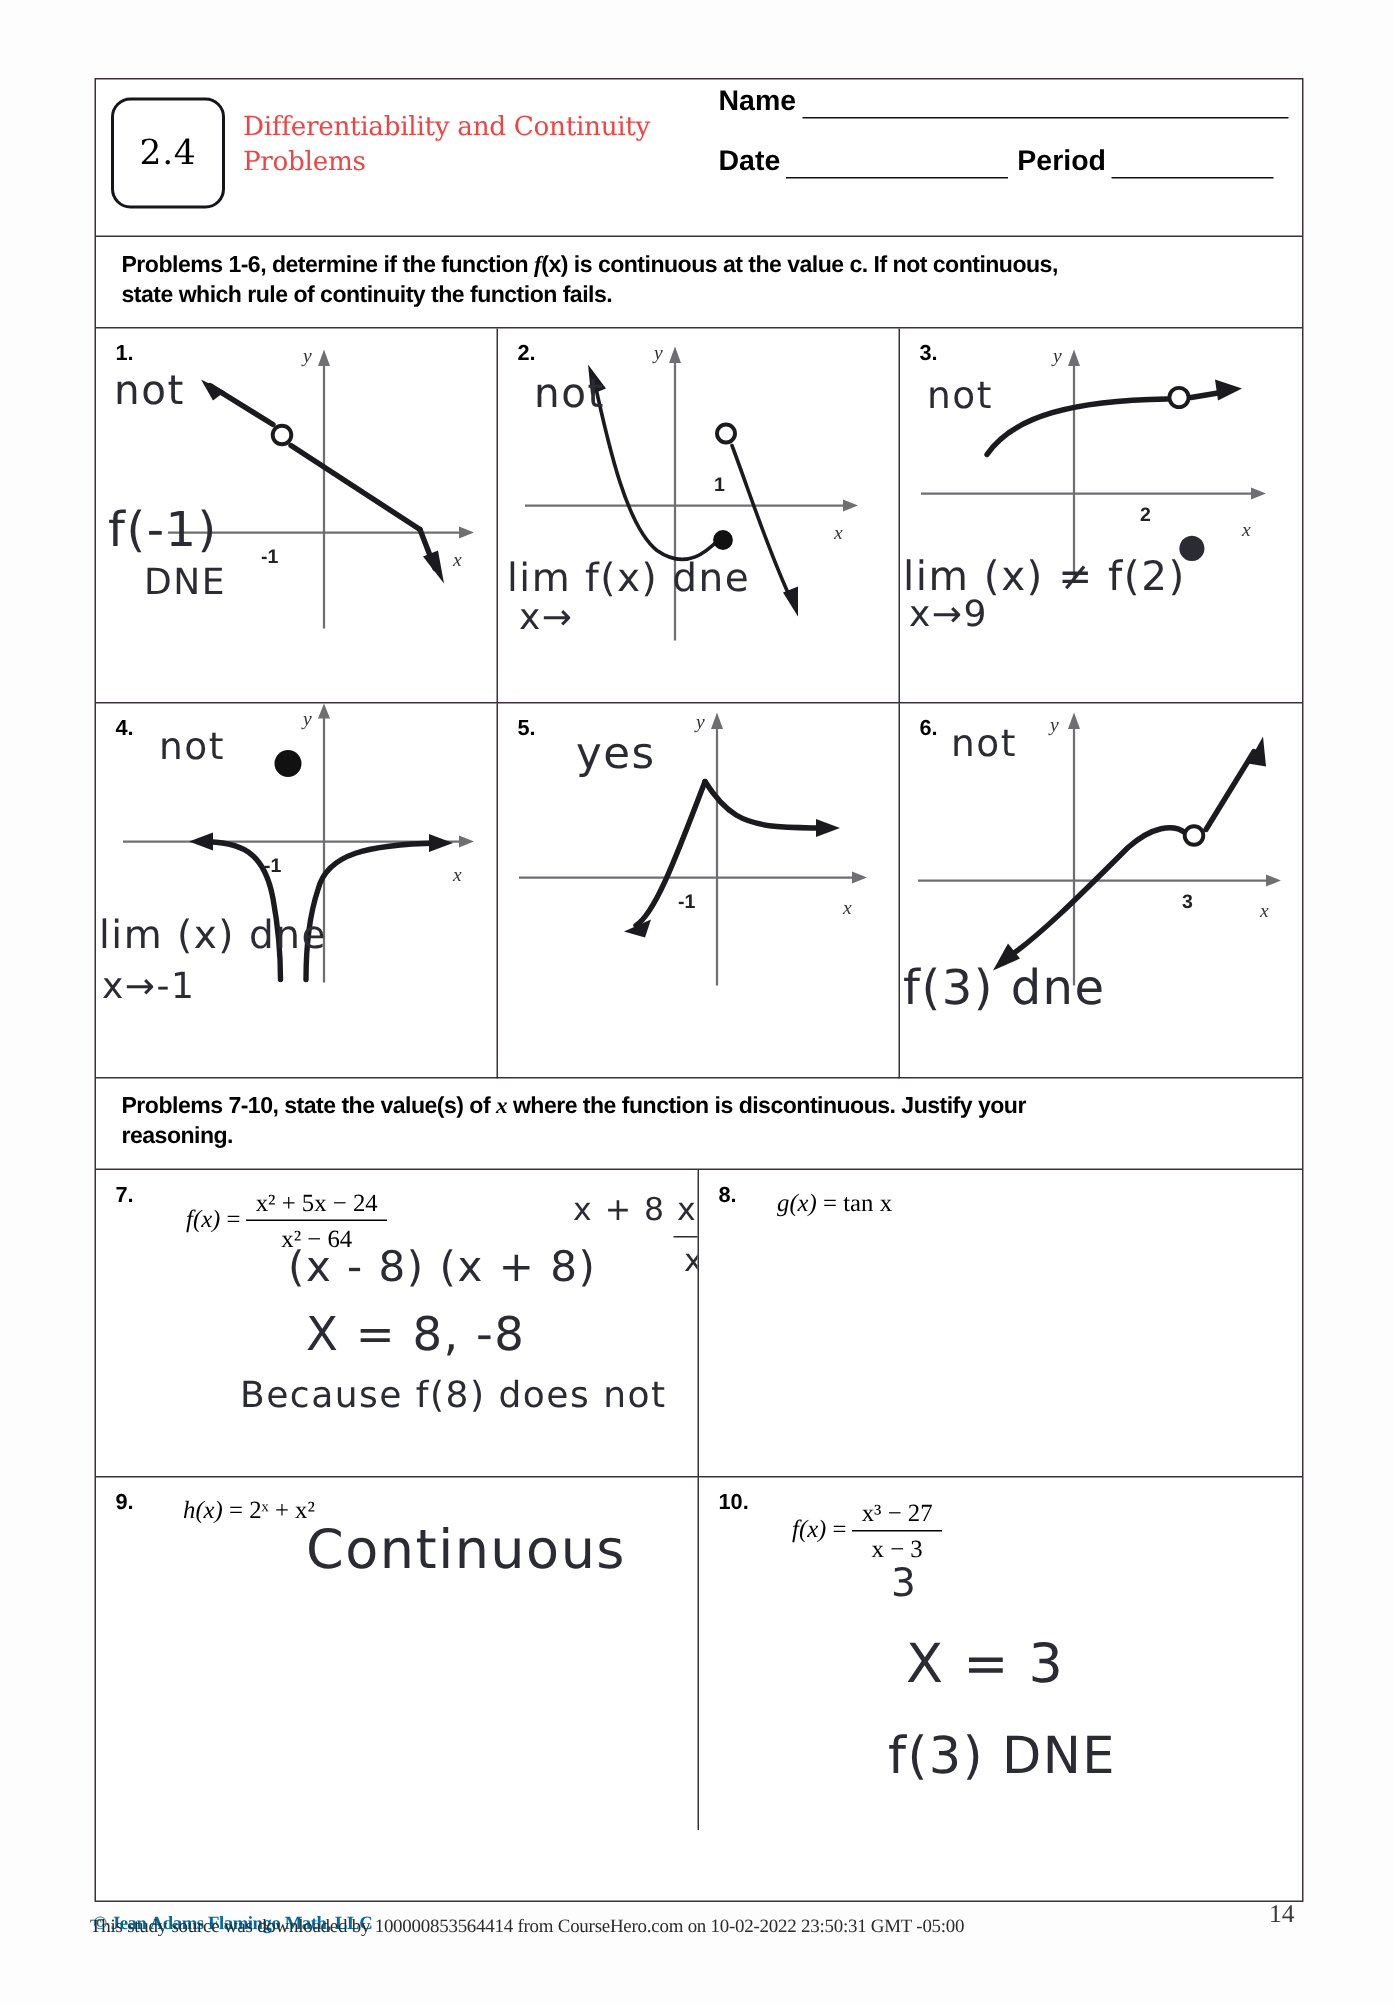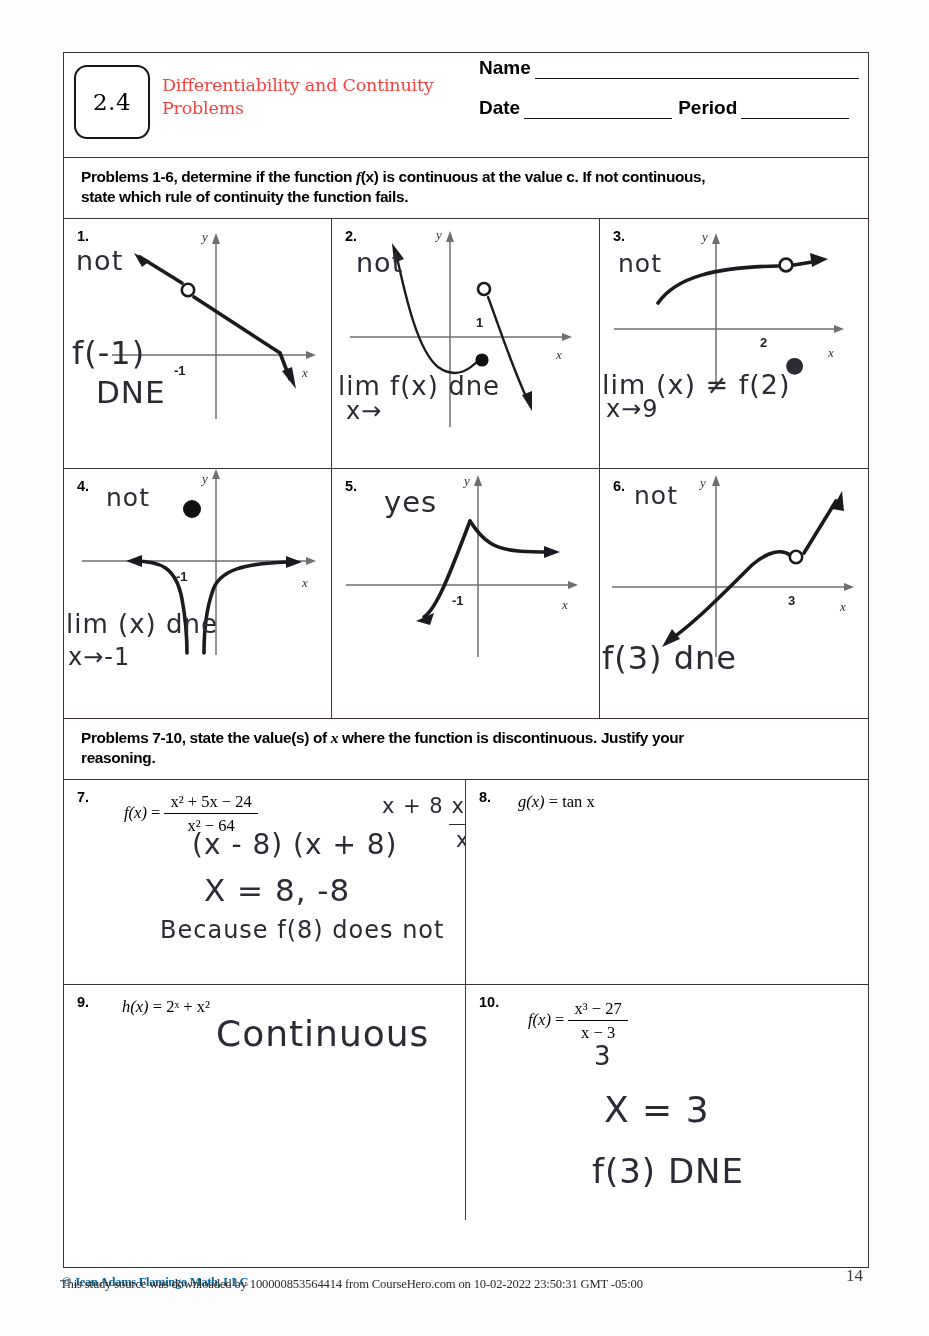--- a/index.html
+++ b/index.html
@@ -213,21 +213,21 @@
         <text class="ticklbl" x="110" y="156">-1</text>
         <line class="curve" x1="76" y1="38" x2="118" y2="64"></line>
         <line class="curve" x1="130" y1="78" x2="216" y2="134"></line>
         <line class="curve" x1="216" y1="134" x2="226" y2="160"></line>
         <polygon points="232,170 218,152 228,148" fill="#1b1b1f"></polygon>
         <polygon points="70,34 86,42 78,48" fill="#1b1b1f"></polygon>
         <circle class="opencirc" cx="124" cy="71" r="6.2"></circle>
       </svg>
       <div class="hw hw-pen" style="left:12px;top:26px;font-size:27px;">not</div>
       <div class="hw hw-pen" style="left:8px;top:115px;font-size:32px;">f(-1)</div>
-      <div class="hw hw-pen" style="left:32px;top:155px;font-size:31px;">DNE</div>
+      <div class="hw hw-pen" style="left:32px;top:155px;font-size:24px;">DNE</div>
     </div>
 
     <div class="cell">
       <div class="pnum">2.</div>
       <svg width="268" height="250" viewBox="0 0 268 250">
         <line class="axis" x1="18" y1="118" x2="232" y2="118"></line>
         <polygon points="240,118 230,114 230,122" fill="#6f6f72"></polygon>
         <line class="axis" x1="118" y1="20" x2="118" y2="208"></line>
         <polygon points="118,12 114,23 122,23" fill="#6f6f72"></polygon>
         <text class="axlbl" x="104" y="20">y</text>
@@ -359,21 +359,21 @@
         <span>tan x</span>
       </div>
     </div>
 
     <div class="cell">
       <div class="pnum">9.</div>
       <div class="math" style="position:absolute;left:58px;top:12px;">
         <i>h</i><i>(x)</i> =
         <span>2ˣ + x²</span>
       </div>
-      <div class="hw hw-pen" style="left:152px;top:28px;font-size:36px;">Continuous</div>
+      <div class="hw hw-pen" style="left:140px;top:28px;font-size:36px;">Continuous</div>
     </div>
 
     <div class="cell">
       <div class="pnum">10.</div>
       <div class="math" style="position:absolute;left:62px;top:14px;">
         <i>f</i><i>(x)</i> =
         <span class="frac">
           <span class="num">x³ − 27</span>
           <span class="den">x − 3</span>
         </span>

